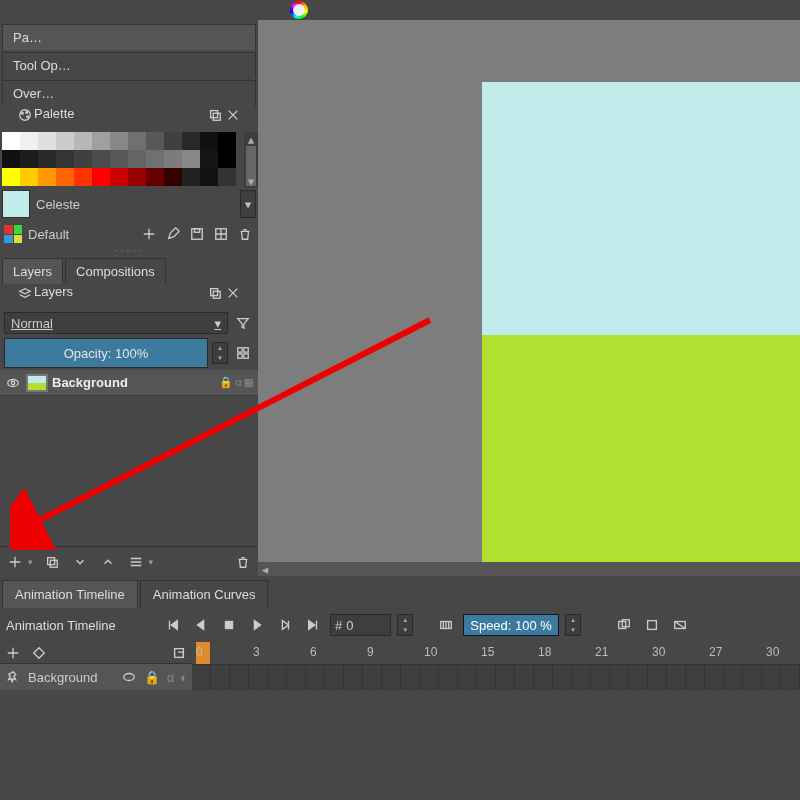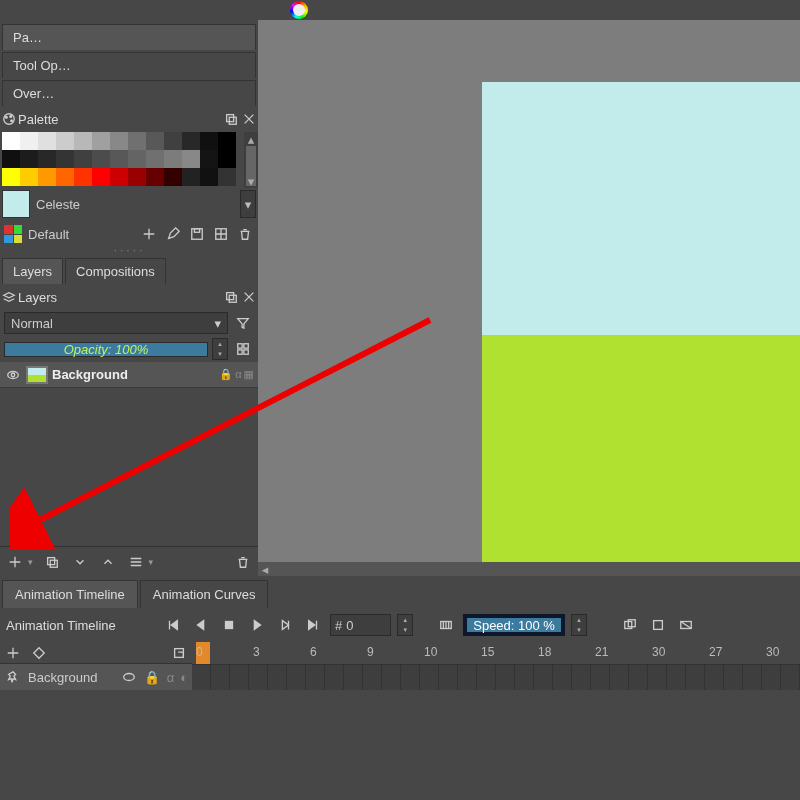--- a/index.html
+++ b/index.html
@@ -10,21 +10,21 @@
 
 .topbar { height: 20px; background: #474747; display: flex; align-items: center; padding-left: 290px; }
 .color-wheel { width: 18px; height: 18px; border-radius: 50%; background: conic-gradient(red,orange,yellow,lime,cyan,blue,magenta,red); position: relative; }
 .color-wheel::after { content:""; position:absolute; left:3px; top:3px; width:12px; height:12px; border-radius:50%; background:#eee; }
 
 .left-col { position: absolute; left: 0; top: 20px; width: 258px; height: 556px; background: #474747; display:flex; flex-direction:column; }
 .tabs { display: flex; gap: 2px; padding: 4px 2px 0 2px; background:#474747;flex-direction:column; }
 .tab { background:#474747; border:1px solid #333; border-bottom:none; padding:5px 10px; color:#ddd; cursor:pointer; }
 .tab.active { background:#555; }
 
-.dock-title { display:flex; align-items:center; background:#474747; height:26px; padding:0 0; }
+.dock-title { display:flex; background:#474747; height:26px; padding:0 16px; }
 .dock-title .lbl { flex:1; color:#ddd; }
 .dock-btn { width:18px; height:18px; display:flex; align-items:center; justify-content:center; color:#ccc; cursor:pointer; }
 
 .swatch-area { position:relative; background:#474747; }
 .swatch-grid { display:grid; grid-template-columns: repeat(13, 18px); grid-auto-rows: 18px; gap:0; padding-left:2px; }
 .sw { width:18px; height:18px; }
 .vscroll { position:absolute; right:0; top:0; width:14px; height:100%; background:#3e3e3e; }
 .vscroll .up, .vscroll .down { height:14px; display:flex; align-items:center; justify-content:center; color:#aaa; }
 .vscroll .thumb { position:absolute; left:2px; right:2px; top:14px; height:40px; background:#666; }
 
@@ -35,24 +35,24 @@
 .palette-default { display:flex; align-items:center; height:28px; padding:0 4px; gap:6px; }
 .pal-icon { width:18px; height:18px; display:grid; grid-template-columns:1fr 1fr; grid-template-rows:1fr 1fr; gap:1px; }
 .pal-icon div:nth-child(1){background:#d33;} .pal-icon div:nth-child(2){background:#3d3;} .pal-icon div:nth-child(3){background:#39d;} .pal-icon div:nth-child(4){background:#dd3;}
 .icon-btn { width:18px; height:18px; display:flex; align-items:center; justify-content:center; color:#ccc; cursor:pointer; }
 
 .grip { height:6px; background:#474747; display:flex; justify-content:center; }
 .grip::after { content:"·····"; color:#777; letter-spacing:2px; line-height:4px; }
 
 .layer-tabs { display:flex; gap:2px; padding:4px 2px 0 2px; }
 .blend-row { display:flex; align-items:center; padding:2px 4px; gap:4px; }
-.blend-select { flex:1; height:22px; background:#3e3e3e; border:1px solid #2a2a2a; color:#ccc; padding:0 6px; display:flex; align-items:center; justify-content:space-between; }
+.blend-select { flex:1; height:22px; background:#3e3e3e; border:1px solid #2a2a2a; color:#ccc; padding:0 6px; display:flex; align-items:center; justify-content:space-between;text-decoration:underline; }
 .filter-icon { width:22px; height:22px; display:flex; align-items:center; justify-content:center; }
 .opacity-row { display:flex; align-items:center; padding:2px 4px; gap:4px; }
-.opacity-slider { flex:1; height:15px; background:#3c7b9d; color:#bef264; display:flex; align-items:center; justify-content:center; border:1px solid #2a2a2a;font-style:italic; }
+.opacity-slider { flex:1; height:30px; background:#3c7b9d; color:#e5e5e5; display:flex; align-items:center; justify-content:center; border:1px solid #2a2a2a; }
 .spin { width:16px; height:22px; background:#3e3e3e; border:1px solid #2a2a2a; display:flex; flex-direction:column; }
 .spin div { flex:1; display:flex; align-items:center; justify-content:center; color:#aaa; font-size:7px; }
 
 .layer-list { flex:1; background:#474747; }
 .layer-row { display:flex; align-items:center; height:26px; background:#555; padding:0 4px; gap:4px; border-bottom:1px solid #3a3a3a; }
 .layer-thumb { width:22px; height:18px; border:2px solid #777; background:#b0e030; position:relative; }
 .layer-thumb::before { content:""; position:absolute; top:0; left:0; right:0; height:50%; background:#c2ebeb; }
 .layer-name { flex:1; color:#eee; font-weight:bold; }
 .layer-badges { display:flex; gap:2px; color:#888; font-size:11px; }
 
@@ -70,21 +70,21 @@
 
 .bottom { position:absolute; left:0; right:0; top:576px; bottom:0; background:#474747; display:flex; flex-direction:column; }
 .bottom-tabs { display:flex; gap:2px; padding:4px 2px 0 2px; }
 .btab { background:#474747; border:1px solid #333; border-bottom:none; padding:6px 12px; color:#ddd; cursor:pointer; }
 .btab.active { background:#555; }
 .timeline-bar { display:flex; align-items:center; height:34px; gap:6px; padding:0 6px; }
 .tl-title { width:150px; color:#ddd; }
 .tctl { width:22px; height:22px; display:flex; align-items:center; justify-content:center; color:#ddd; cursor:pointer; }
 .frame-box { display:flex; align-items:center; height:22px; background:#3e3e3e; border:1px solid #2a2a2a; padding:0 4px; gap:4px; }
 .frame-box input { width:40px; background:transparent; border:none; color:#ccc; font-size:13px; }
-.speed-box { display:flex; align-items:center; height:22px; background:#3c7b9d; color:#fff; padding:0 6px; border:4px solid #0f172a; }
+.speed-box { display:flex; align-items:center; height:22px; background:#3c7b9d; color:#fff; padding:0 6px; border:1px solid #0f172a; }
 .timeline-rows { display:flex; }
 .tl-left { width:214px; background:#474747; }
 .tl-head { height:22px; display:flex; align-items:center; padding:0 4px; gap:8px; border-bottom:1px solid #333; }
 .tl-layer { height:26px; display:flex; align-items:center; padding:0 4px; gap:6px; background:#555; }
 .tl-track { flex:1; background:#3e3e3e; position:relative; }
 .ruler { height:22px; background:#474747; display:flex; color:#bbb; font-size:12px; position:relative; }
 .ruler span { position:absolute; top:3px; }
 .playhead { position:absolute; left:4px; top:0; width:14px; height:22px; background:#e28a2b; }
 .track-row { height:26px; border-top:1px solid #333; display:flex; }
 .cell { width:19px; border-right:1px solid #333; }

